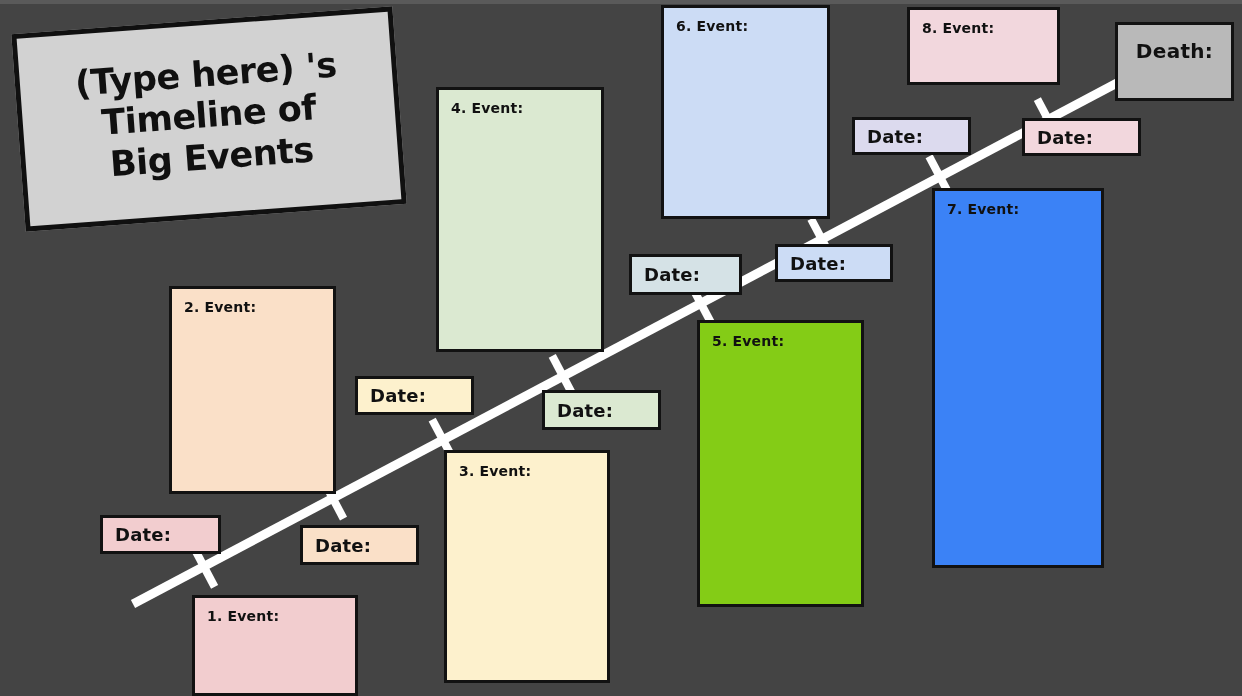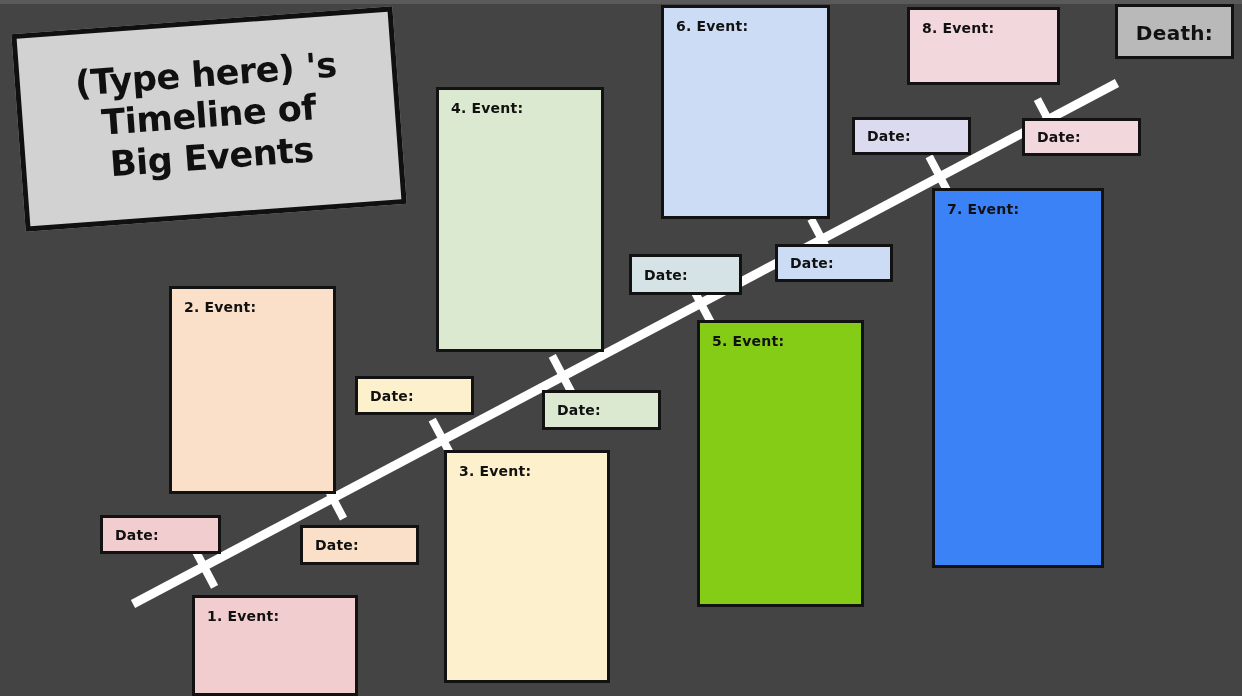--- a/index.html
+++ b/index.html
@@ -42,21 +42,21 @@
   .event-box {
     padding: 10px 0 0 12px;
     font-size: 14px;
     font-weight: 700;
     letter-spacing: 0.2px;
   }
   .date-box {
     display: flex;
     align-items: center;
     padding-left: 12px;
-    font-size: 14px;
+    font-size: 18px;
     font-weight: 700;
     letter-spacing: 0.2px;
   }
   .endpoint-box {
     display: flex;
     align-items: flex-start;
     justify-content: center;
     padding-top: 14px;
     font-size: 20px;
     font-weight: 700;
@@ -111,21 +111,21 @@
       <line x1="1037.3576333305434" y1="99.14338041699573" x2="1058.8823666694564" y2="139.7966195830042" stroke="#ffffff" stroke-width="8" stroke-linecap="butt"></line>
     </svg>
 
   <div id="title-box">
     <span class="tline">(Type here) 's</span>
     <span class="tline">Timeline of</span>
     <span class="tline">Big Events</span>
   </div>
 
 
-  <div class="box endpoint-box" style="left:1115px; top:4px; width:119px; height:55px; background:#b9b9b9;">
+  <div class="box endpoint-box" style="left:1115px; top:22px; width:119px; height:79px; background:#b9b9b9;">
     <span>Death:</span>
   </div>
 
   <div class="box event-box" style="left:192px; top:595px; width:166px; height:101px; background:#f2cdcf;">
     <span>1. Event:</span>
   </div>
 
   <div class="box event-box" style="left:169px; top:286px; width:167px; height:208px; background:#fae0c8;">
     <span>2. Event:</span>
   </div>

